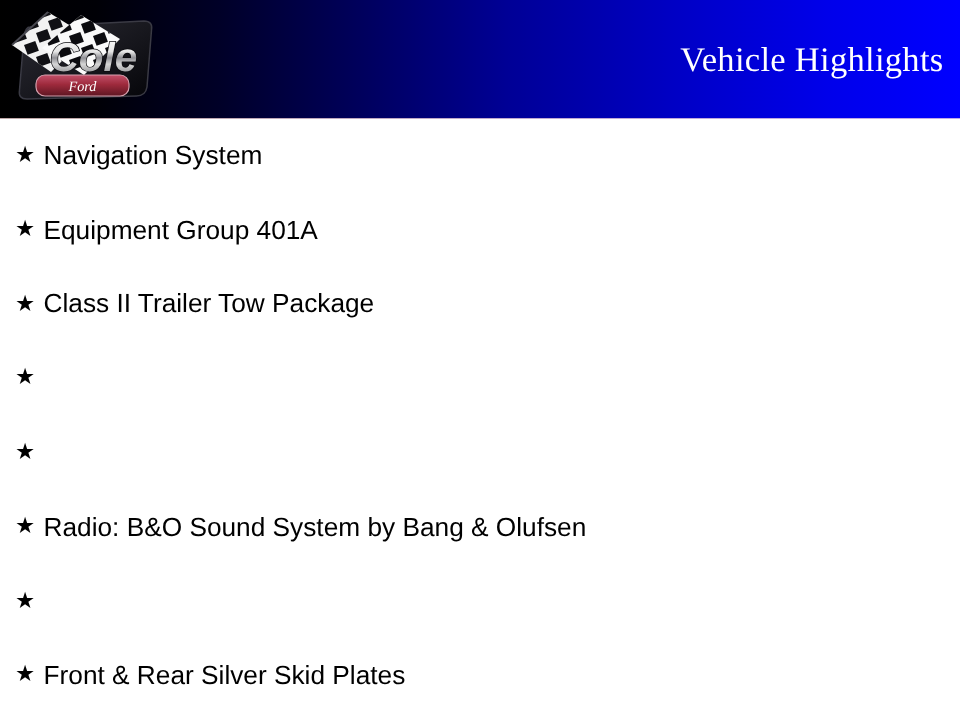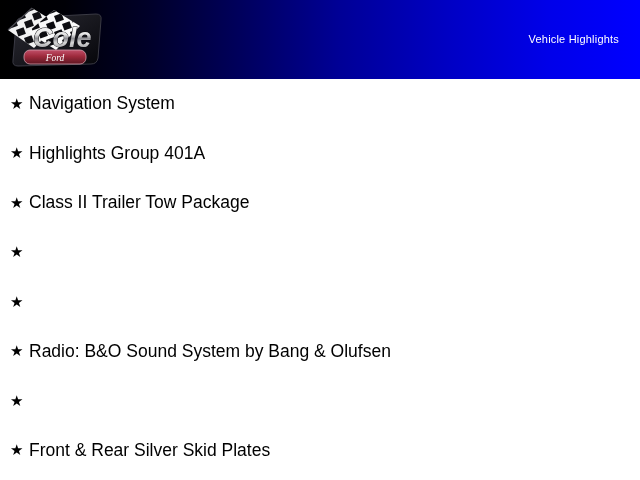--- a/index.html
+++ b/index.html
@@ -35,27 +35,28 @@
         #00005e 38%,
         #000096 53%,
         #0000c4 70%,
         #0000ea 86%,
         #0000ff 100%);
     overflow: hidden;
   }
 
   #header-title {
     position: absolute;
-    right: 21px;
+    right: 11px;
     top: 29px;
     color: #ffffff;
-    font-size: 11px;
+    font-size: 23px;
     line-height: 21px;
     white-space: nowrap;
     letter-spacing: 0.2px;
+    font-family: Liberation Serif, serif;
   }
 
   
   #logo {
     position: absolute;
     left: 2px;
     top: 2px;
     width: 112px;
     height: 74px;
   }
@@ -210,21 +211,21 @@
   <div id="content">
     <ul id="highlight-list">
 
       <li class="highlight-item">
         <span class="star-icon">★</span>
         <span class="highlight-label">Navigation System</span>
       </li>
 
       <li class="highlight-item">
         <span class="star-icon">★</span>
-        <span class="highlight-label">Highlights Group 401A</span>
+        <span class="highlight-label">Equipment Group 401A</span>
       </li>
 
       <li class="highlight-item">
         <span class="star-icon">★</span>
         <span class="highlight-label">Class II Trailer Tow Package</span>
       </li>
 
       <li class="highlight-item">
         <span class="star-icon">★</span>
       </li>

